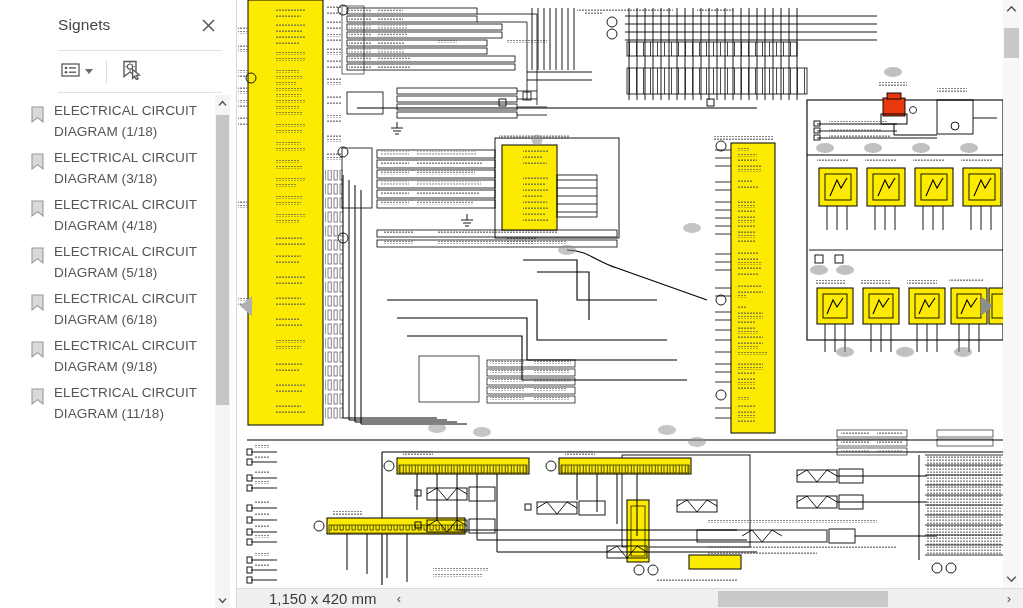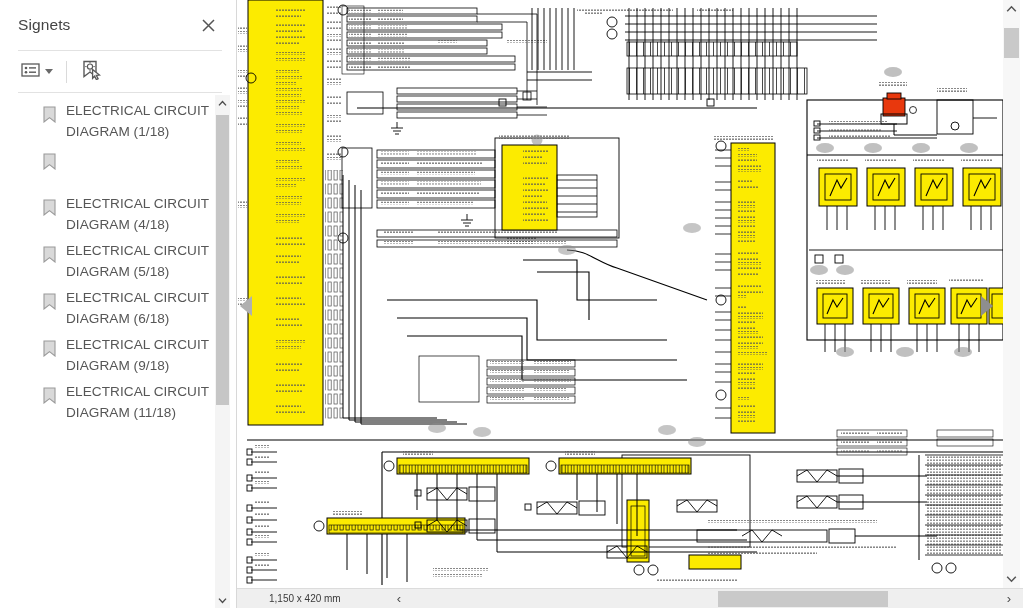--- a/index.html
+++ b/index.html
@@ -19,20 +19,21 @@
   }
 
   
   #sidebar {
     position: relative;
     width: 237px; height: 608px;
     background: #ffffff;
     border-right: 1px solid #d8d8d8;
     flex: 0 0 237px;
     overflow: hidden;
+    padding-left: 40px;
   }
   #sidebar-header {
     height: 50px;
     display: flex;
     align-items: center;
     padding: 0 14px 0 18px;
     position: relative;
   }
   #sidebar-title {
     font-size: 15.5px;
@@ -74,21 +75,21 @@
     width: 0; height: 0;
     border-left: 4.5px solid transparent;
     border-right: 4.5px solid transparent;
     border-top: 5px solid #6a6a6a;
     margin-left: 5px;
   }
 
   
   #bm-list {
     position: absolute;
-    top: 92px; left: 12px;
+    top: 92px; left: 0;
     width: 216px;
     height: 516px;
     overflow: hidden;
     padding-top: 6px;
   }
   .bm-item {
     display: flex;
     align-items: flex-start;
     padding: 3px 6px 3px 30px;
     cursor: pointer;
@@ -194,21 +195,21 @@
     position: absolute;
     left: 237px; bottom: 0;
     width: 786px; height: 20px;
     background: #efefef;
     border-top: 1px solid #dcdcdc;
     display: flex;
     align-items: center;
     z-index: 40;
   }
   #dims {
-    font-size: 10px;
+    font-size: 15px;
     color: #3a3a3a;
     padding-left: 32px;
     width: 148px;
     white-space: nowrap;
   }
   #h-prev, #h-next {
     width: 28px; height: 20px;
     display: flex; align-items: center; justify-content: center;
     color: #4b4b4b; cursor: pointer;
     font-size: 13px;
@@ -279,20 +280,21 @@
         <div class="bm-item">
           <span class="bm-icon"><svg width="13" height="17" viewBox="0 0 13 17" aria-hidden="true">
               <path d="M1 1 H12 V16 L6.5 11.6 L1 16 Z" fill="#d9d9d9" stroke="#9a9a9a" stroke-width="1.1"></path>
             </svg></span>
           <span class="bm-label">ELECTRICAL CIRCUIT DIAGRAM (1/18)</span>
         </div>
         <div class="bm-item">
           <span class="bm-icon"><svg width="13" height="17" viewBox="0 0 13 17" aria-hidden="true">
               <path d="M1 1 H12 V16 L6.5 11.6 L1 16 Z" fill="#d9d9d9" stroke="#9a9a9a" stroke-width="1.1"></path>
             </svg></span>
+          <span class="bm-label">ELECTRICAL CIRCUIT DIAGRAM (3/18)</span>
         </div>
         <div class="bm-item">
           <span class="bm-icon"><svg width="13" height="17" viewBox="0 0 13 17" aria-hidden="true">
               <path d="M1 1 H12 V16 L6.5 11.6 L1 16 Z" fill="#d9d9d9" stroke="#9a9a9a" stroke-width="1.1"></path>
             </svg></span>
           <span class="bm-label">ELECTRICAL CIRCUIT DIAGRAM (4/18)</span>
         </div>
         <div class="bm-item">
           <span class="bm-icon"><svg width="13" height="17" viewBox="0 0 13 17" aria-hidden="true">
               <path d="M1 1 H12 V16 L6.5 11.6 L1 16 Z" fill="#d9d9d9" stroke="#9a9a9a" stroke-width="1.1"></path>

